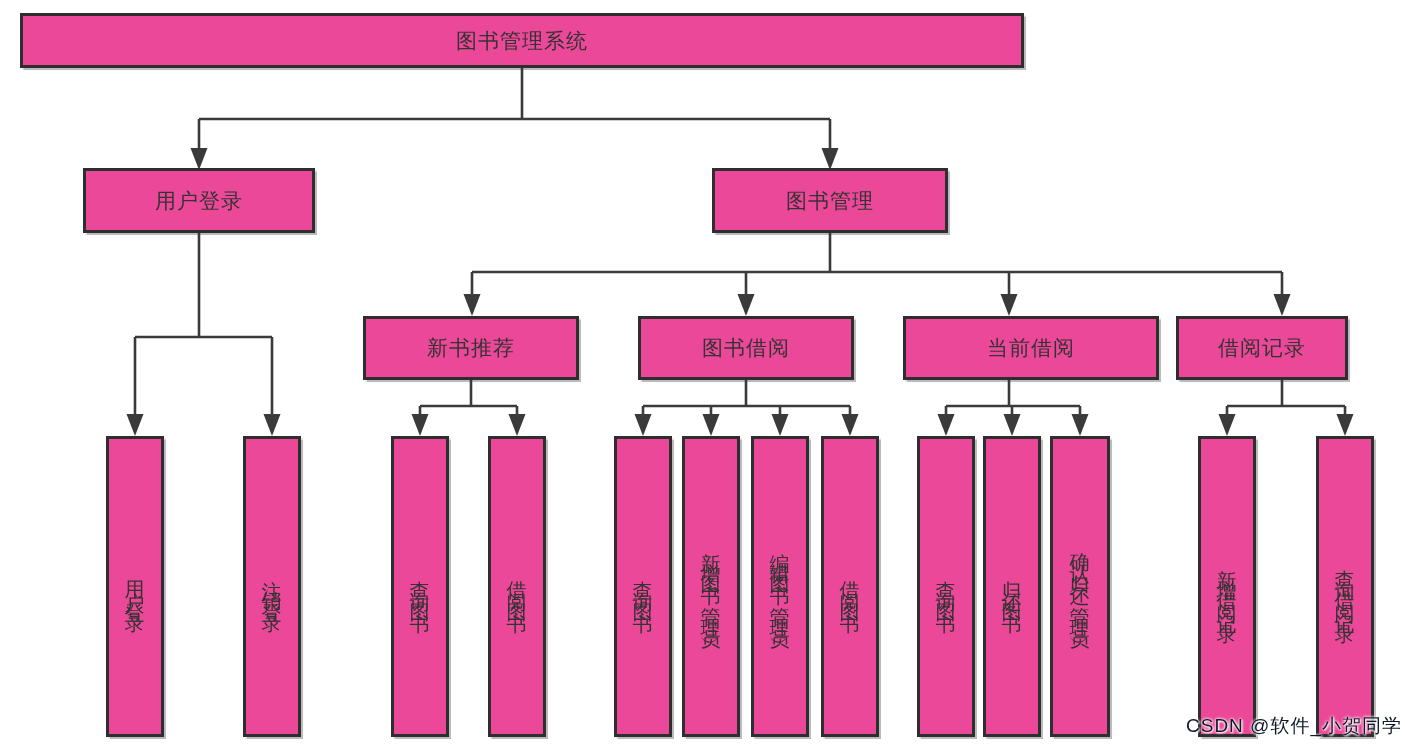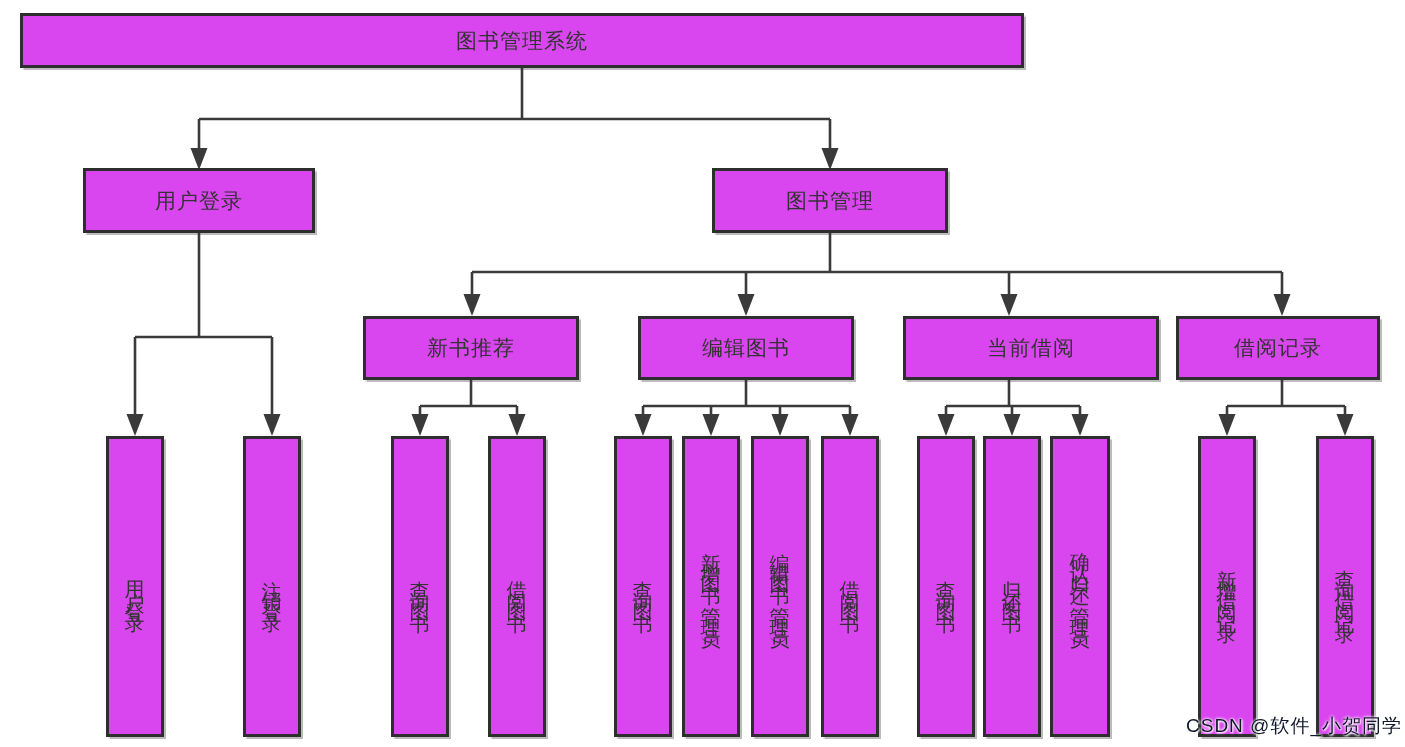--- a/index.html
+++ b/index.html
@@ -11,21 +11,21 @@
     font-family: "Liberation Sans", "DejaVu Sans", sans-serif;
   }
   .canvas { position: absolute; inset: 0; }
   svg.connectors { position: absolute; left: 0; top: 0; z-index: 0; }
   svg.connectors line, svg.connectors polyline {
     stroke: #3a3a3a; stroke-width: 2.6; fill: none;
   }
   svg.connectors polygon { fill: #3a3a3a; stroke: none; }
   .hbox, .vbox {
     position: absolute;
-    background: #d946ef;
+    background: #ec4899;
     border: 3px solid #2e2e2e;
     display: flex; align-items: center; justify-content: center;
     z-index: 1;
     box-shadow: 1.5px 1.5px 1px rgba(60,60,60,0.35);
   }
   .hbox .hlabel {
     font-size: 21px; color: #333333; letter-spacing: 1px; white-space: nowrap;
   }
   .vbox .vlabel {
     writing-mode: vertical-rl;
@@ -130,26 +130,26 @@
     <span class="hlabel">用户登录</span>
   </div>
   <div class="hbox" style="left:363px;top:316px;width:216px;height:64px;">
     <span class="hlabel">新书推荐</span>
   </div>
 
   <div class="hbox" style="left:712px;top:168px;width:236px;height:65px;">
     <span class="hlabel">图书管理</span>
   </div>
   <div class="hbox" style="left:638px;top:316px;width:216px;height:64px;">
-    <span class="hlabel">编辑图书</span>
+    <span class="hlabel">图书借阅</span>
   </div>
   <div class="hbox" style="left:903px;top:316px;width:256px;height:64px;">
     <span class="hlabel">当前借阅</span>
   </div>
-  <div class="hbox" style="left:1176px;top:316px;width:204px;height:64px;">
+  <div class="hbox" style="left:1176px;top:316px;width:172px;height:64px;">
     <span class="hlabel">借阅记录</span>
   </div>
 
   <div class="vbox" style="left:106px;top:436px;width:58px;height:301px;">
     <span class="vlabel">用户登录</span>
   </div>
   <div class="vbox" style="left:243px;top:436px;width:58px;height:301px;">
     <span class="vlabel">注销登录</span>
   </div>
 

